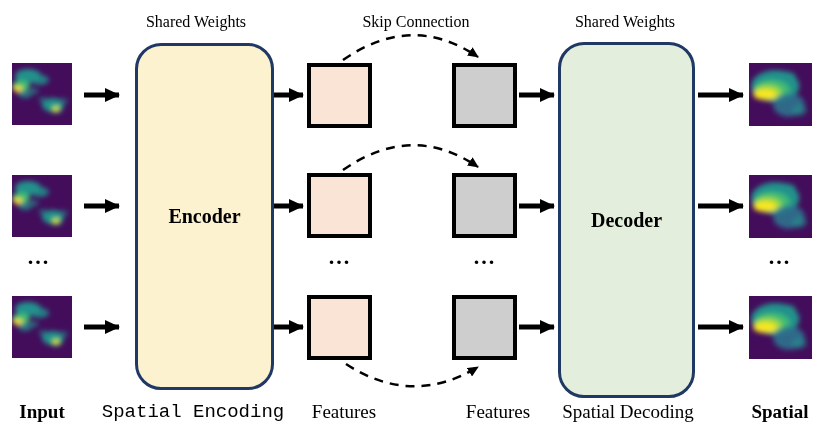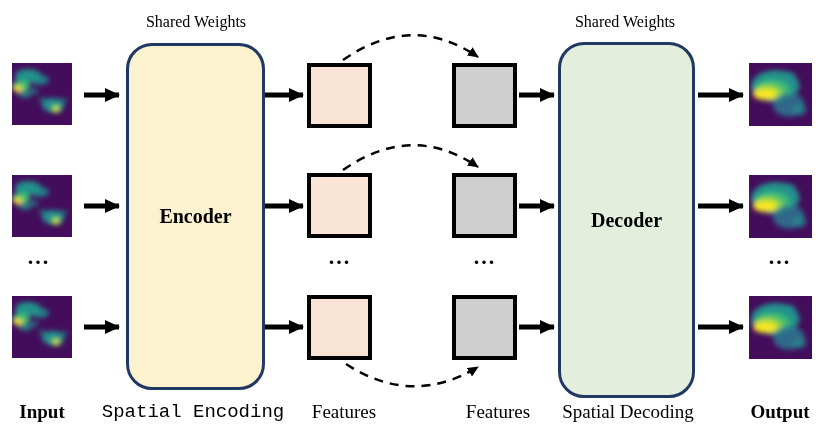--- a/index.html
+++ b/index.html
@@ -125,23 +125,24 @@
       </g>
     <g>
       <path class="dash-arc" d="M343,170 Q412,122 478,167" marker-end="url(#headDash)"></path>
       </g>
     <g>
       <path class="dash-arc" d="M346,364 Q412,407 478,367" marker-end="url(#headDash)"></path>
       </g>
   </svg>
 
   <div class="lbl" style="left:96px;top:11px;width:200px;">Shared Weights</div>
+  <div class="lbl" style="left:316px;top:11px;width:200px;">Skip Connection</div>
   <div class="lbl" style="left:525px;top:11px;width:200px;">Shared Weights</div>
 
-  <div class="panel encoder" style="left:126px;top:43px;width:139px;height:347px;">
+  <div class="panel encoder" style="left:135px;top:43px;width:139px;height:347px;">
     <span class="panel-label">Encoder</span>
   </div>
   <div class="panel decoder" style="left:558px;top:42px;width:137px;height:356px;">
     <span class="panel-label">Decoder</span>
   </div>
 
   <svg class="thumb input t-row1" viewBox="0 0 60 62" preserveAspectRatio="none">
     <rect class="blob-bg" x="0" y="0" width="60" height="62"></rect>
     <g filter="url(#blobBlur)">
       <ellipse class="blob-teal" cx="16" cy="13" rx="13" ry="7"></ellipse>
@@ -237,15 +238,15 @@
   <div class="ellipsis" style="left:9px;">...</div>
   <div class="ellipsis" style="left:310px;">...</div>
   <div class="ellipsis" style="left:455px;">...</div>
   <div class="ellipsis" style="left:750px;">...</div>
 
   <div class="lbl bottom bold" style="left:-8px;top:400px;width:100px;">Input</div>
   <div class="lbl bottom" style="left:93px;top:400px;width:200px;font-family:Liberation Mono, monospace;">Spatial Encoding</div>
   <div class="lbl bottom" style="left:244px;top:400px;width:200px;">Features</div>
   <div class="lbl bottom" style="left:398px;top:400px;width:200px;">Features</div>
   <div class="lbl bottom" style="left:528px;top:400px;width:200px;">Spatial Decoding</div>
-  <div class="lbl bottom bold" style="left:730px;top:400px;width:100px;">Output</div>
+  <div class="lbl bottom bold" style="left:730px;top:400px;width:100px;">Spatial</div>
 
 </div>
 
 </body></html>

